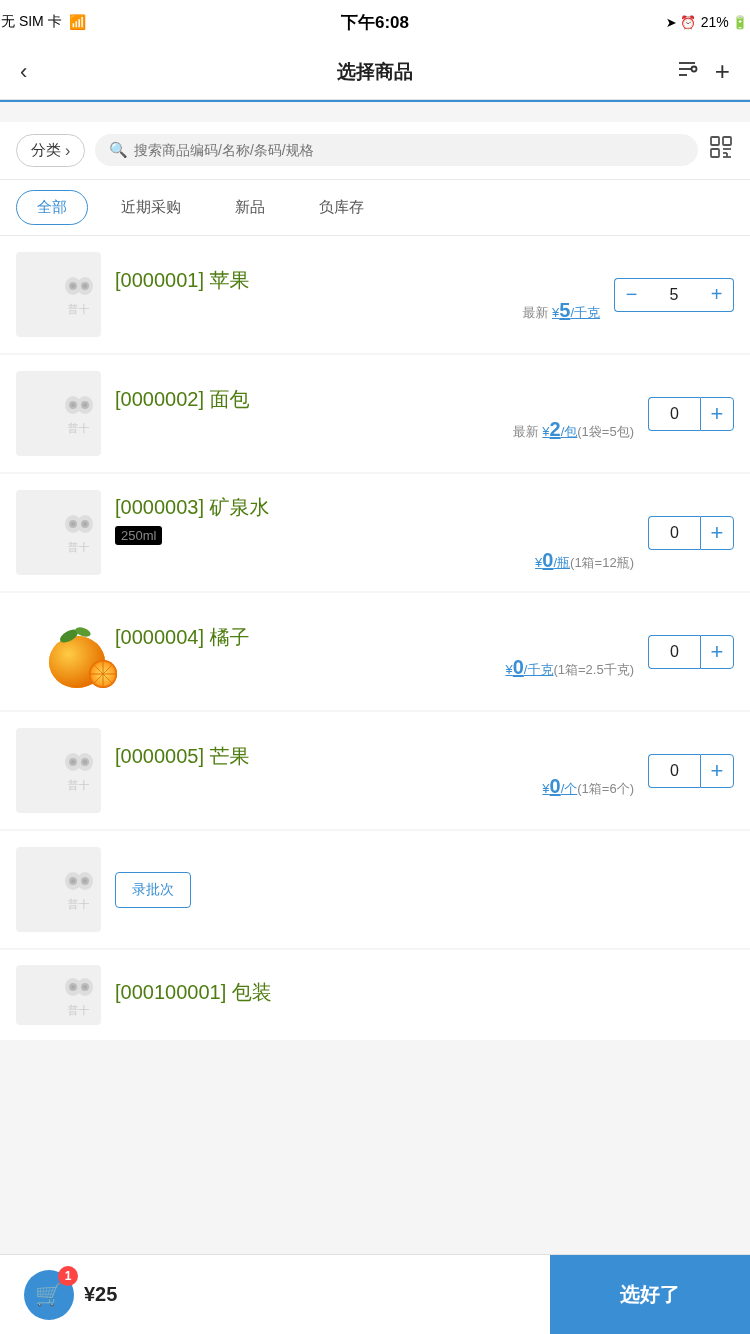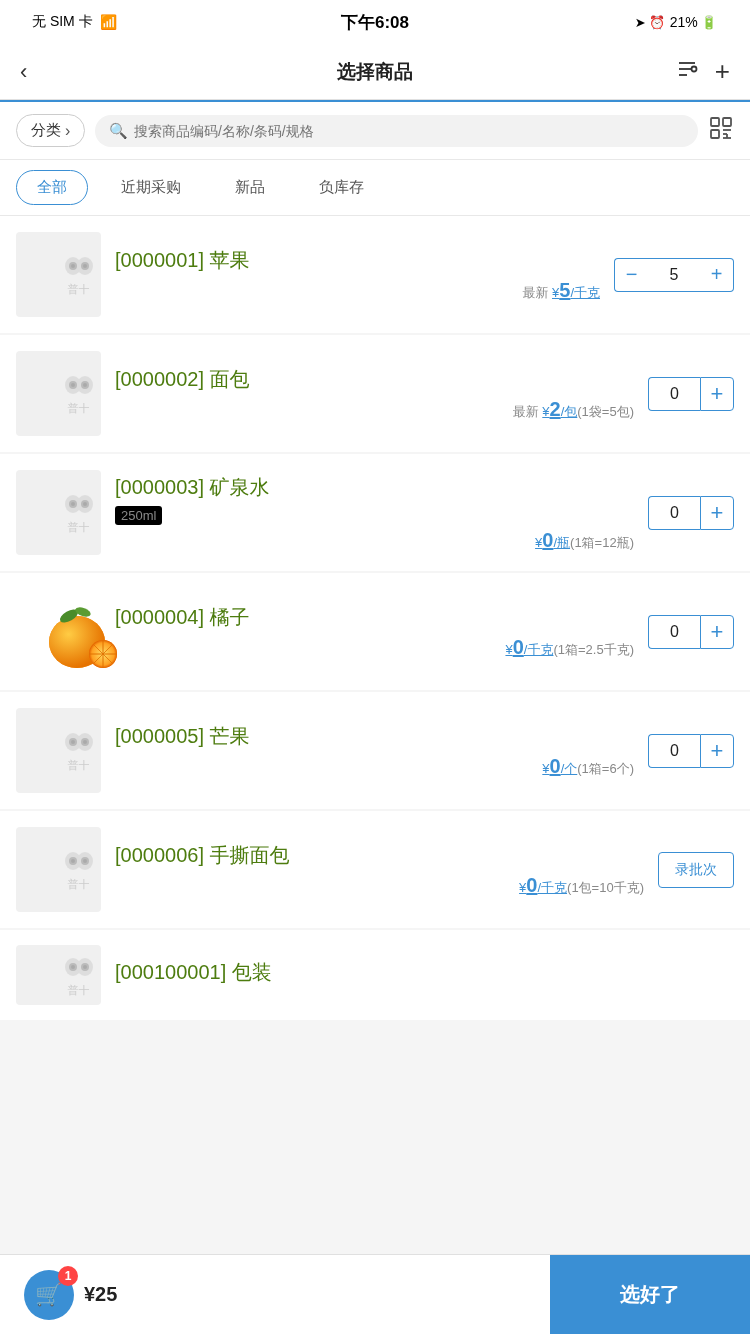--- a/index.html
+++ b/index.html
@@ -6,21 +6,21 @@
     * { box-sizing: border-box; margin: 0; padding: 0; }
     body { font-family: -apple-system, 'PingFang SC', 'Helvetica Neue', Arial, sans-serif; background: #f5f5f5; width: 750px; min-height: 1334px; overflow-x: hidden; }
 
     
     .status-bar {
       background: #fff;
       height: 44px;
       display: flex;
       align-items: center;
       justify-content: space-between;
-      padding: 0 32px;
+      padding: 0 1px;
       font-size: 15px;
       font-weight: 500;
     }
     .status-left { display: flex; align-items: center; gap: 8px; font-size: 14px; }
     .status-center { font-size: 17px; font-weight: 600; position: absolute; left: 50%; transform: translateX(-50%); }
     .status-right { display: flex; align-items: center; gap: 4px; font-size: 14px; }
 
     
     .nav-bar {
       background: #fff;
@@ -34,23 +34,24 @@
     .nav-title { font-size: 19px; font-weight: 600; color: #222; position: absolute; left: 50%; transform: translateX(-50%); }
     .nav-left, .nav-right { display: flex; align-items: center; gap: 16px; }
     .nav-back { font-size: 22px; color: #333; }
     .nav-icon { font-size: 22px; color: #333; }
 
     
     .search-bar {
       background: #fff;
       padding: 12px 16px;
       display: flex;
-      align-items: center;
+      align-items: flex-start;
       gap: 10px;
       border-bottom: 1px solid #e8e8e8;
+      margin-top: 20px;
     }
     .category-btn {
       display: flex;
       align-items: center;
       gap: 4px;
       border: 1px solid #ccc;
       border-radius: 20px;
       padding: 6px 14px;
       font-size: 15px;
       color: #333;
@@ -501,26 +502,20 @@
           <ellipse cx="12" cy="14" rx="8" ry="9" fill="#ddd"></ellipse>
           <ellipse cx="24" cy="14" rx="8" ry="9" fill="#ddd"></ellipse>
           <circle cx="12" cy="14" r="4" fill="#bbb"></circle>
           <circle cx="24" cy="14" r="4" fill="#bbb"></circle>
           <circle cx="12" cy="14" r="2" fill="#aaa"></circle>
           <circle cx="24" cy="14" r="2" fill="#aaa"></circle>
         </svg>
         <span style="font-size:11px; color:#ccc;">普十</span>
       </div>
     </div>
-    <div class="product-info">
-      <div class="product-name">[0000006] 手撕面包</div>
-      <div class="product-price">
-        <span class="currency">¥</span><span class="amount">0</span><span class="unit">/千克</span><span class="unit-detail">(1包=10千克)</span>
-      </div>
-    </div>
     <button class="batch-btn">录批次</button>
   </div>
 
   <div class="product-item partial">
     <div class="product-image" style="height:60px; min-height:60px;">
       <div class="owl-logo">
         <svg width="36" height="28" viewBox="0 0 36 28" fill="none">
           <ellipse cx="12" cy="14" rx="8" ry="9" fill="#ddd"></ellipse>
           <ellipse cx="24" cy="14" rx="8" ry="9" fill="#ddd"></ellipse>
           <circle cx="12" cy="14" r="4" fill="#bbb"></circle>

